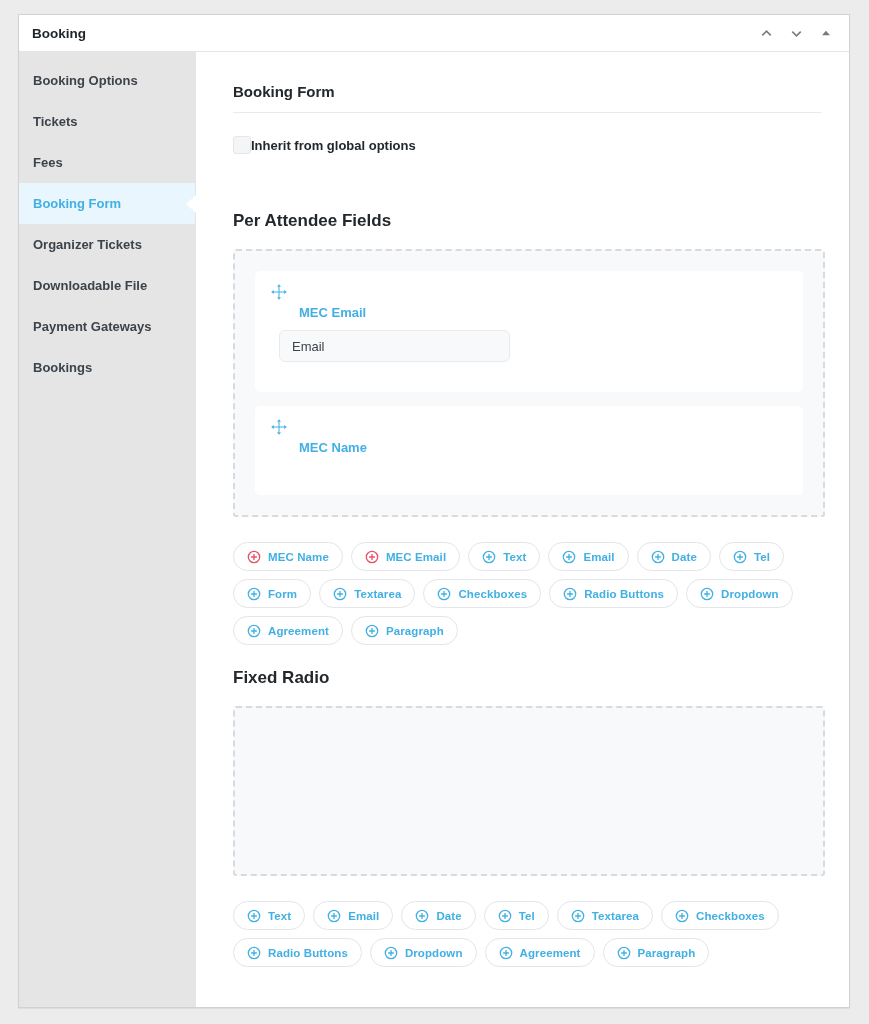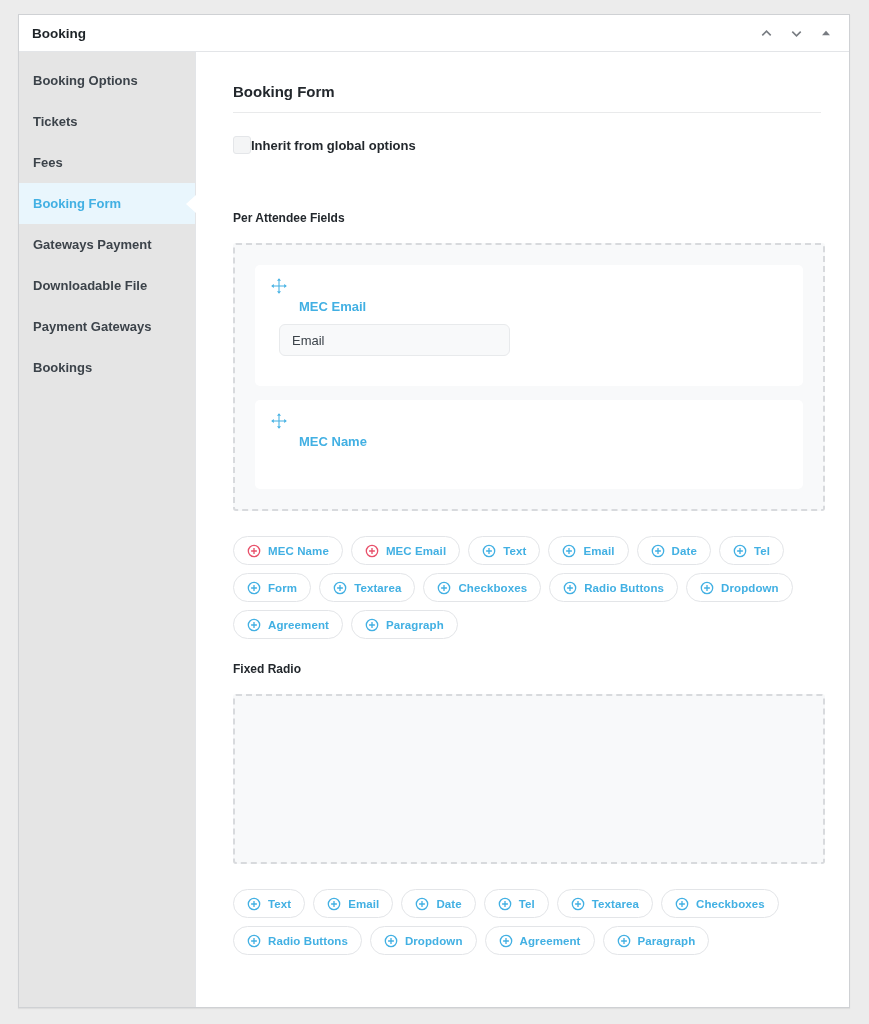--- a/index.html
+++ b/index.html
@@ -52,21 +52,21 @@
   .content-title { font-size:15px; font-weight:bold; color:#23282d; margin-bottom:12px; }
   .title-divider { border-bottom:1px solid #e9eaeb; margin-bottom:23px; }
 
   .inherit-row { display:flex; align-items:center; margin-bottom:57px; }
   .checkbox {
     width:18px; height:18px; border-radius:3px; background:#f4f5f6;
     border:1px solid #e4e6e9; cursor:pointer; flex:0 0 18px;
   }
   .inherit-label { font-size:13px; font-weight:bold; color:#23282d; }
 
-  .section-label { font-size:12px; font-weight:bold; color:#23282d; margin-bottom:18px; }
+  .section-label { font-size:17px; font-weight:bold; color:#23282d; margin-bottom:18px; }
 
   .dashed-zone {
     width:592px; border:2px dashed #d8dadd; border-radius:3px;
     background:#f8f9fa; padding:20px; margin-bottom:25px;
   }
   .dashed-zone.empty { height:170px; padding:0; }
 
   .field-card {
     background:#fff; border-radius:5px; padding:13px 18px 30px 16px;
   }
@@ -133,21 +133,21 @@
 
           <a class="side-item">
             <span class="side-label">Fees</span>
           </a>
 
           <a class="side-item active">
             <span class="side-label">Booking Form</span>
           </a>
 
           <a class="side-item">
-            <span class="side-label">Gateways Payment</span>
+            <span class="side-label">Organizer Tickets</span>
           </a>
 
           <a class="side-item">
             <span class="side-label">Downloadable File</span>
           </a>
 
           <a class="side-item">
             <span class="side-label">Payment Gateways</span>
           </a>
 

